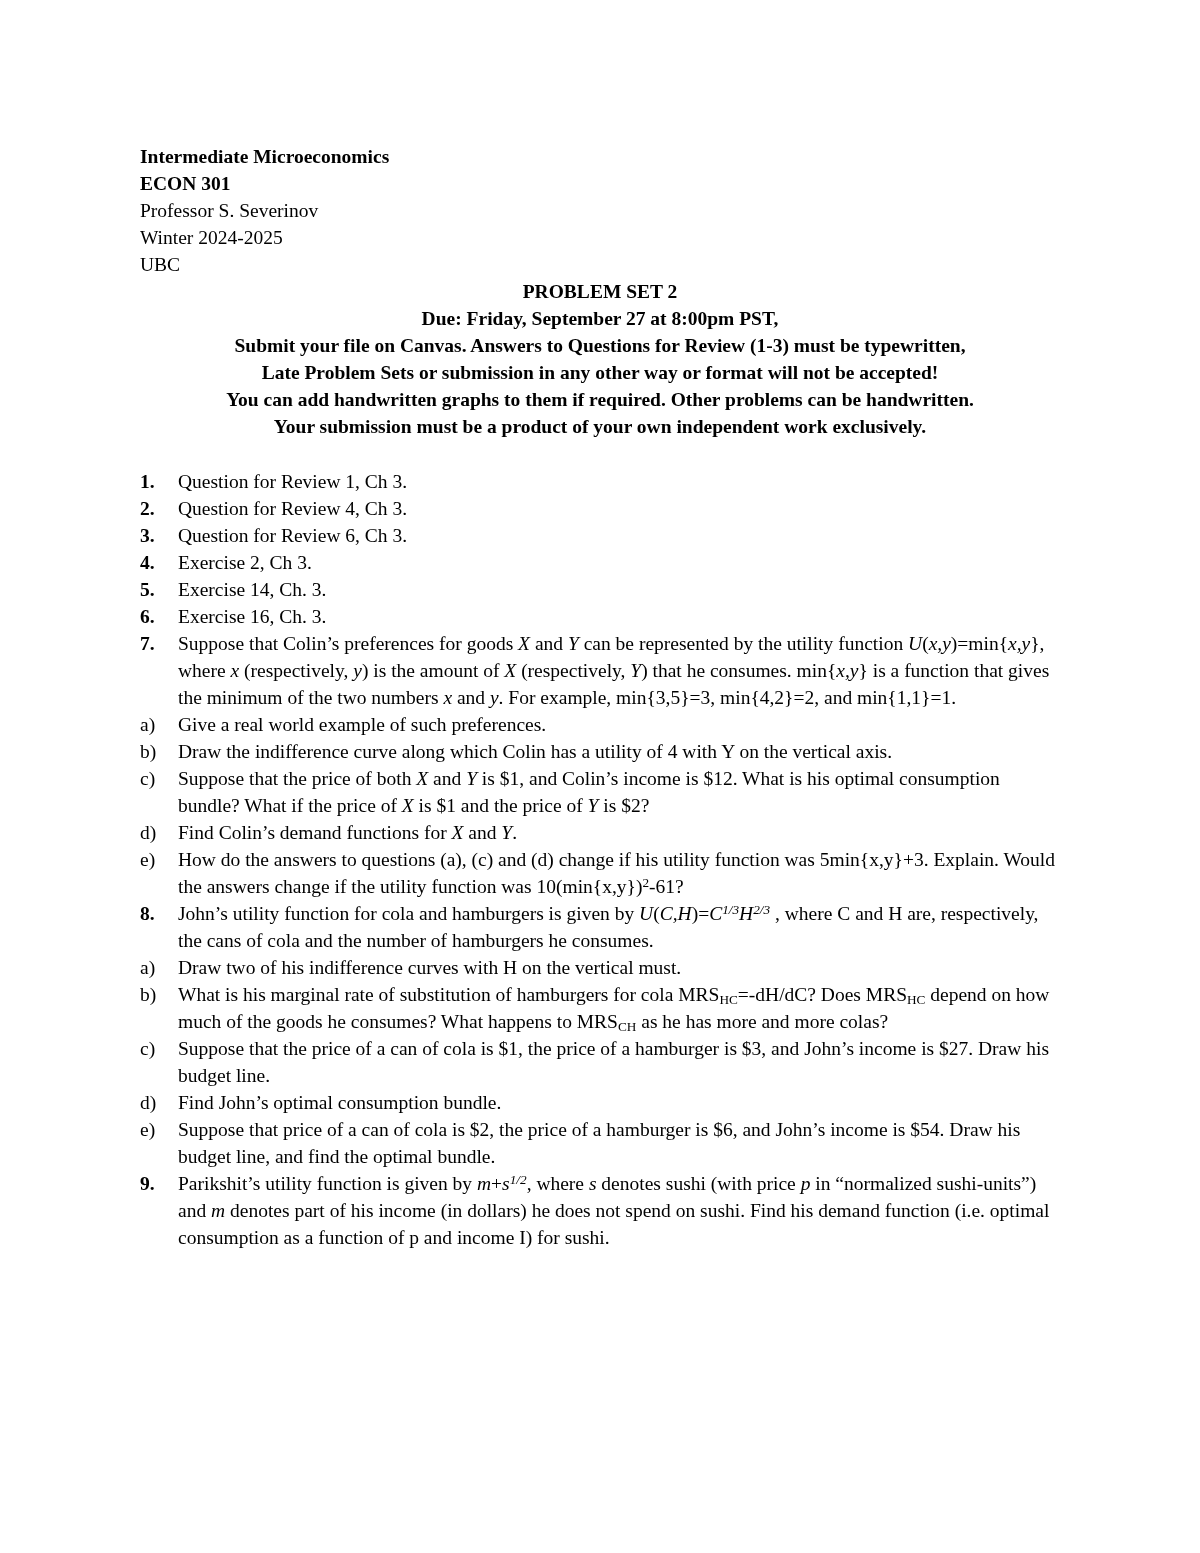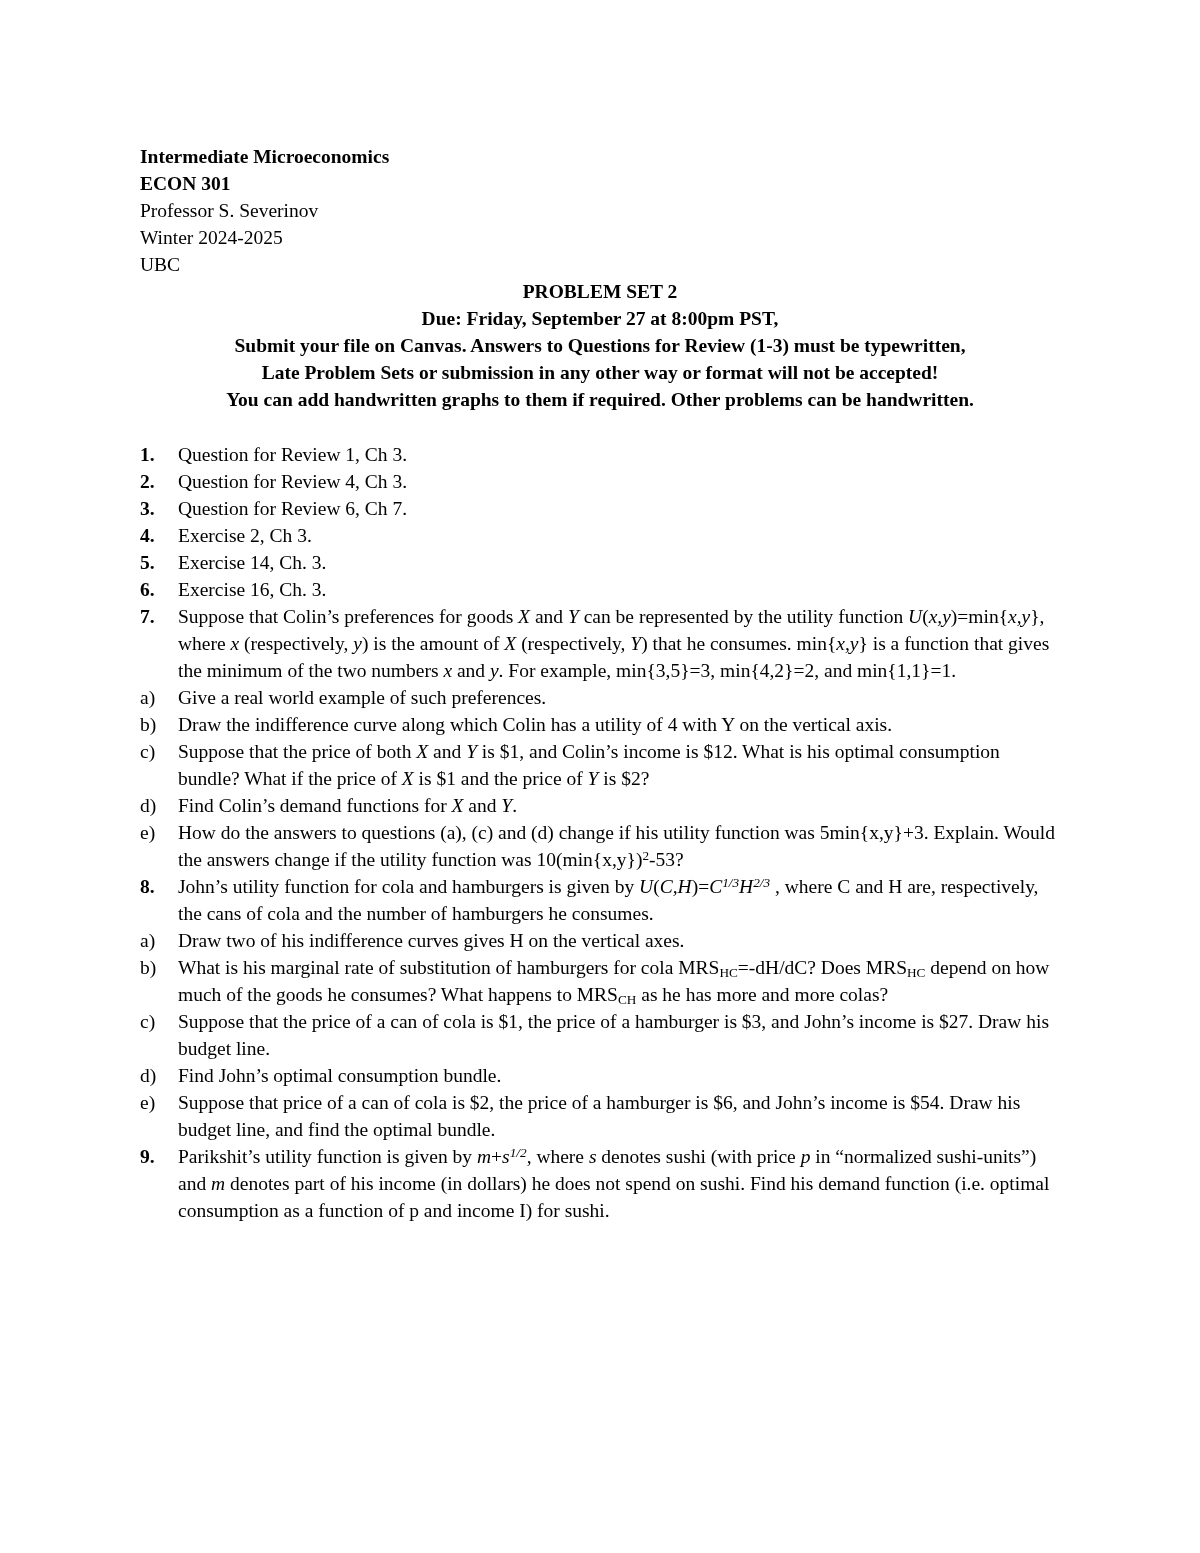--- a/index.html
+++ b/index.html
@@ -60,35 +60,36 @@
       <div class="header-line">Professor S. Severinov</div>
       <div class="header-line">Winter 2024-2025</div>
       <div class="header-line">UBC</div>
     </div>
   <div class="title-block" id="titleBlock">
       <div class="title-line">PROBLEM SET 2</div>
       <div class="title-line">Due: Friday, September 27 at 8:00pm PST,</div>
       <div class="title-line">Submit your file on Canvas. Answers to Questions for Review (1-3) must be typewritten,</div>
       <div class="title-line">Late Problem Sets or submission in any other way or format will not be accepted!</div>
       <div class="title-line">You can add handwritten graphs to them if required. Other problems can be handwritten.</div>
+      <div class="title-line">Your submission must be a product of your own independent work exclusively.</div>
     </div>
   <div class="problems" id="problems">
       <div class="item"><span class="marker bd">1.</span><span><span>Question for Review 1, Ch 3.</span></span></div>
       <div class="item"><span class="marker bd">2.</span><span><span>Question for Review 4, Ch 3.</span></span></div>
-      <div class="item"><span class="marker bd">3.</span><span><span>Question for Review 6, Ch 7.</span></span></div>
+      <div class="item"><span class="marker bd">3.</span><span><span>Question for Review 6, Ch 3.</span></span></div>
       <div class="item"><span class="marker bd">4.</span><span><span>Exercise 2, Ch 3.</span></span></div>
       <div class="item"><span class="marker bd">5.</span><span><span>Exercise 14, Ch. 3.</span></span></div>
       <div class="item"><span class="marker bd">6.</span><span><span>Exercise 16, Ch. 3.</span></span></div>
       <div class="item"><span class="marker bd">7.</span><span><span>Suppose that Colin’s preferences for goods </span><span class="it">X</span><span> and </span><span class="it">Y</span><span> can be represented by the utility function </span><span class="it">U</span><span>(</span><span class="it">x,y</span><span>)=min{</span><span class="it">x,y</span><span>}, where </span><span class="it">x</span><span> (respectively, </span><span class="it">y</span><span>) is the amount of </span><span class="it">X</span><span> (respectively, </span><span class="it">Y</span><span>) that he consumes. min{</span><span class="it">x,y</span><span>} is a function that gives the minimum of the two numbers </span><span class="it">x</span><span> and </span><span class="it">y</span><span>. For example, min{3,5}=3, min{4,2}=2, and min{1,1}=1.</span></span></div>
       <div class="item"><span class="marker">a)</span><span><span>Give a real world example of such preferences.</span></span></div>
       <div class="item"><span class="marker">b)</span><span><span>Draw the indifference curve along which Colin has a utility of 4 with Y on the vertical axis.</span></span></div>
       <div class="item"><span class="marker">c)</span><span><span>Suppose that the price of both </span><span class="it">X</span><span> and </span><span class="it">Y</span><span> is $1, and Colin’s income is $12. What is his optimal consumption bundle? What if the price of </span><span class="it">X</span><span> is $1 and the price of </span><span class="it">Y</span><span> is $2?</span></span></div>
       <div class="item"><span class="marker">d)</span><span><span>Find Colin’s demand functions for </span><span class="it">X</span><span> and </span><span class="it">Y</span><span>.</span></span></div>
-      <div class="item"><span class="marker">e)</span><span><span>How do the answers to questions (a), (c) and (d) change if his utility function was 5min{x,y}+3. Explain. Would the answers change if the utility function was 10(min{x,y})</span><sup>2</sup><span>-53?</span></span></div>
+      <div class="item"><span class="marker">e)</span><span><span>How do the answers to questions (a), (c) and (d) change if his utility function was 5min{x,y}+3. Explain. Would the answers change if the utility function was 10(min{x,y})</span><sup>2</sup><span>-61?</span></span></div>
       <div class="item"><span class="marker bd">8.</span><span><span>John’s utility function for cola and hamburgers is given by </span><span class="it">U</span><span>(</span><span class="it">C,H</span><span>)=</span><span class="it">C</span><sup class="it">1/3</sup><span class="it">H</span><sup class="it">2/3</sup><span> , where C and H are, respectively, the cans of cola and the number of hamburgers he consumes.</span></span></div>
-      <div class="item"><span class="marker">a)</span><span><span>Draw two of his indifference curves gives H on the vertical axes.</span></span></div>
+      <div class="item"><span class="marker">a)</span><span><span>Draw two of his indifference curves with H on the vertical must.</span></span></div>
       <div class="item"><span class="marker">b)</span><span><span>What is his marginal rate of substitution of hamburgers for cola MRS</span><sub>HC</sub><span>=-dH/dC? Does MRS</span><sub>HC</sub><span> depend on how much of the goods he consumes? What happens to MRS</span><sub>CH</sub><span> as he has more and more colas?</span></span></div>
       <div class="item"><span class="marker">c)</span><span><span>Suppose that the price of a can of cola is $1, the price of a hamburger is $3, and John’s income is $27. Draw his budget line.</span></span></div>
       <div class="item"><span class="marker">d)</span><span><span>Find John’s optimal consumption bundle.</span></span></div>
       <div class="item"><span class="marker">e)</span><span><span>Suppose that price of a can of cola is $2, the price of a hamburger is $6, and John’s income is $54. Draw his budget line, and find the optimal bundle.</span></span></div>
       <div class="item"><span class="marker bd">9.</span><span><span>Parikshit’s utility function is given by </span><span class="it">m</span><span>+</span><span class="it">s</span><sup class="it">1/2</sup><span>, where </span><span class="it">s</span><span> denotes sushi (with price </span><span class="it">p</span><span> in “normalized sushi-units”) and </span><span class="it">m</span><span> denotes part of his income (in dollars) he does not spend on sushi. Find his demand function (i.e. optimal consumption as a function of p and income I) for sushi.</span></span></div>
     </div>
 </div>
 
 </body></html>

